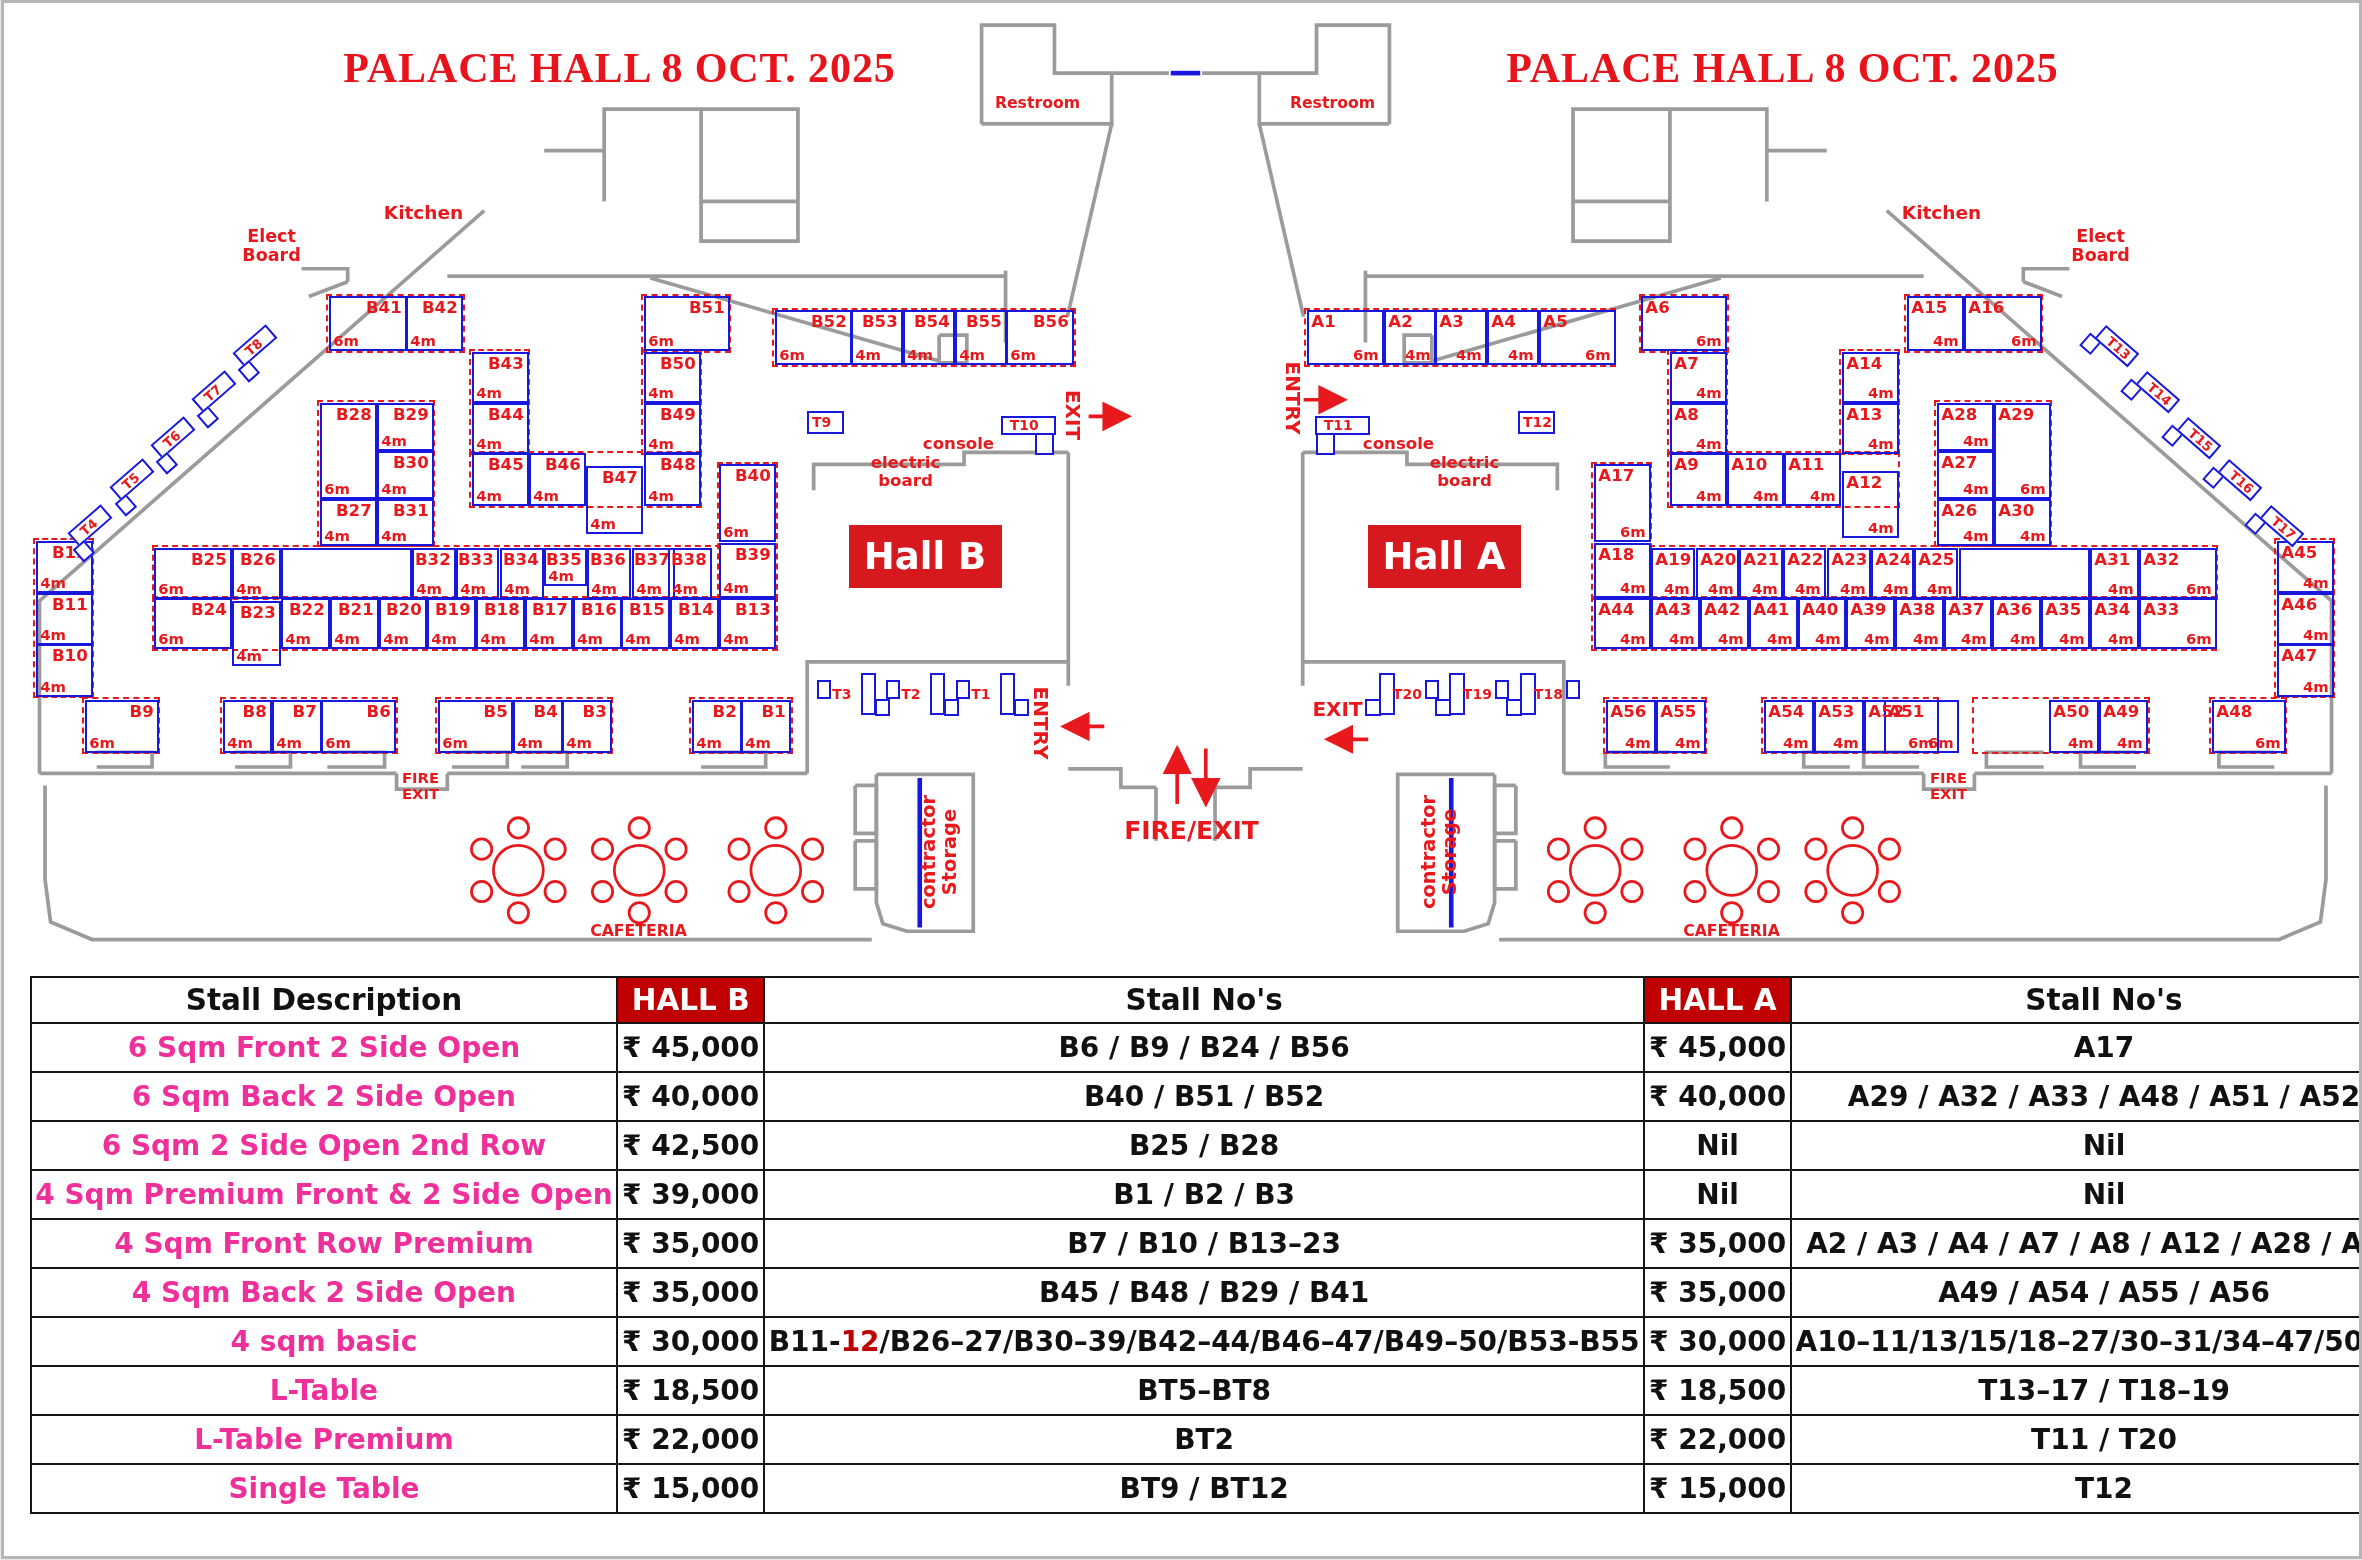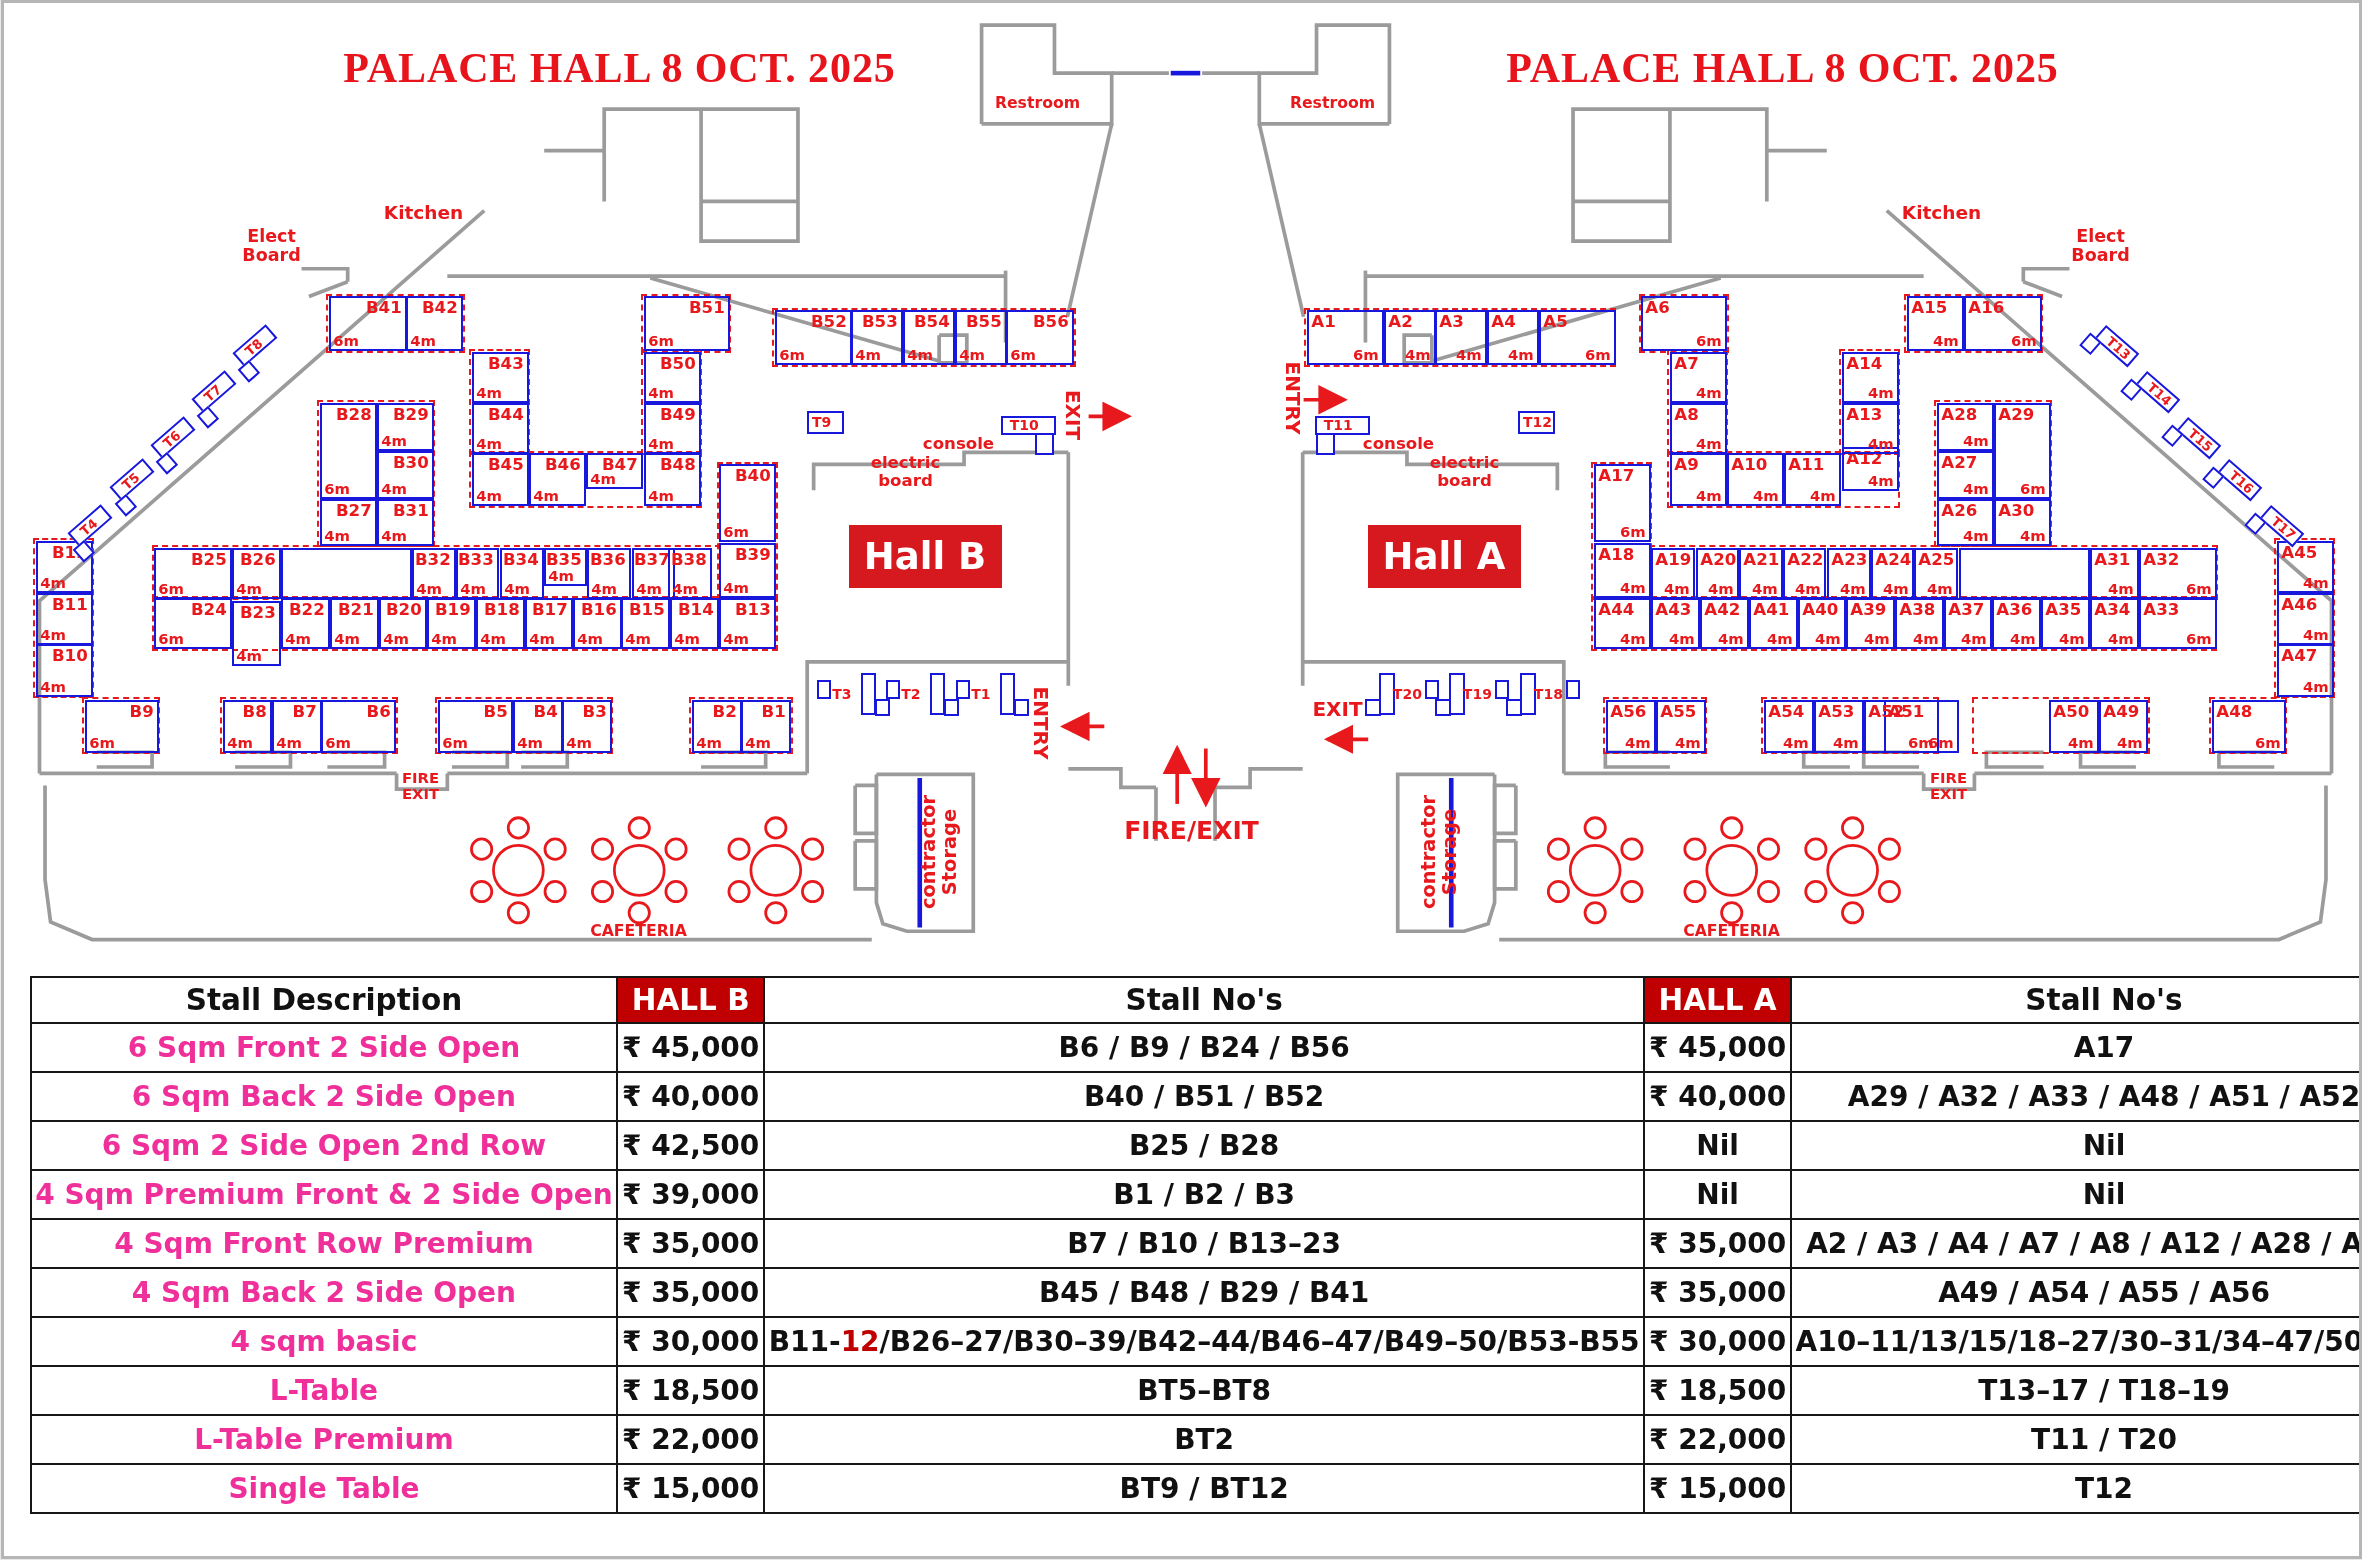--- a/index.html
+++ b/index.html
@@ -214,21 +214,21 @@
         <span class="sz sz-l">4m</span>
       </div>
       <div class="stall" style="left:468px;top:450px;width:57px;height:53px">
         <span class="lbl lbl-r">B45</span>
         <span class="sz sz-l">4m</span>
       </div>
       <div class="stall" style="left:525px;top:450px;width:57px;height:53px">
         <span class="lbl lbl-r">B46</span>
         <span class="sz sz-l">4m</span>
       </div>
-      <div class="stall" style="left:582px;top:450px;width:57px;height:36px">
+      <div class="stall" style="left:582px;top:463px;width:57px;height:68px">
         <span class="lbl lbl-r">B47</span>
         <span class="sz sz-l">4m</span>
       </div>
       <div class="stall" style="left:640px;top:450px;width:57px;height:53px">
         <span class="lbl lbl-r">B48</span>
         <span class="sz sz-l">4m</span>
       </div>
       <div class="stall" style="left:640px;top:349px;width:57px;height:51px">
         <span class="lbl lbl-r">B50</span>
         <span class="sz sz-l">4m</span>
@@ -463,21 +463,21 @@
         <span class="sz sz-r">4m</span>
       </div>
       <div class="stall" style="left:1723px;top:450px;width:57px;height:53px">
         <span class="lbl lbl-l">A10</span>
         <span class="sz sz-r">4m</span>
       </div>
       <div class="stall" style="left:1780px;top:450px;width:57px;height:53px">
         <span class="lbl lbl-l">A11</span>
         <span class="sz sz-r">4m</span>
       </div>
-      <div class="stall" style="left:1838px;top:444px;width:57px;height:44px">
+      <div class="stall" style="left:1838px;top:468px;width:57px;height:67px">
         <span class="lbl lbl-l">A12</span>
         <span class="sz sz-r">4m</span>
       </div>
       <div class="stall" style="left:1838px;top:349px;width:57px;height:51px">
         <span class="lbl lbl-l">A14</span>
         <span class="sz sz-r">4m</span>
       </div>
       <div class="stall" style="left:1838px;top:400px;width:57px;height:51px">
         <span class="lbl lbl-l">A13</span>
         <span class="sz sz-r">4m</span>

